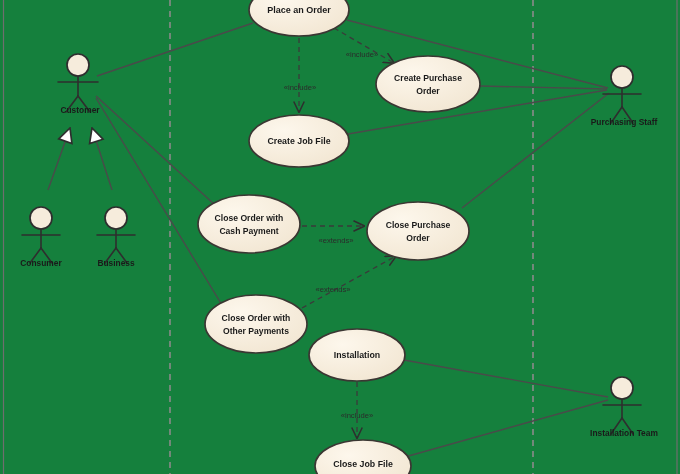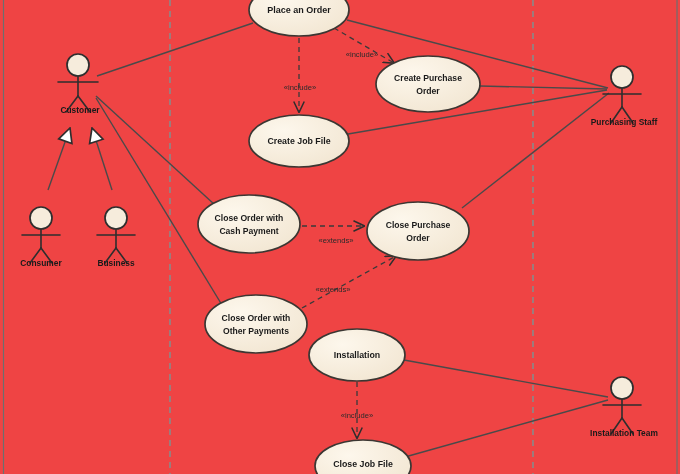--- a/index.html
+++ b/index.html
@@ -4,21 +4,21 @@
 <style>
   html, body {
     margin: 0;
     padding: 0;
     background: #ffffff;
   }
   #canvas {
     position: relative;
     width: 680px;
     height: 474px;
-    background: #ef4444;
+    background: #15803d;
     overflow: hidden;
     font-family: "Liberation Sans", sans-serif;
   }
   #diagram-svg {
     position: absolute;
     top: 0;
     left: 0;
     width: 680px;
     height: 474px;
   }

